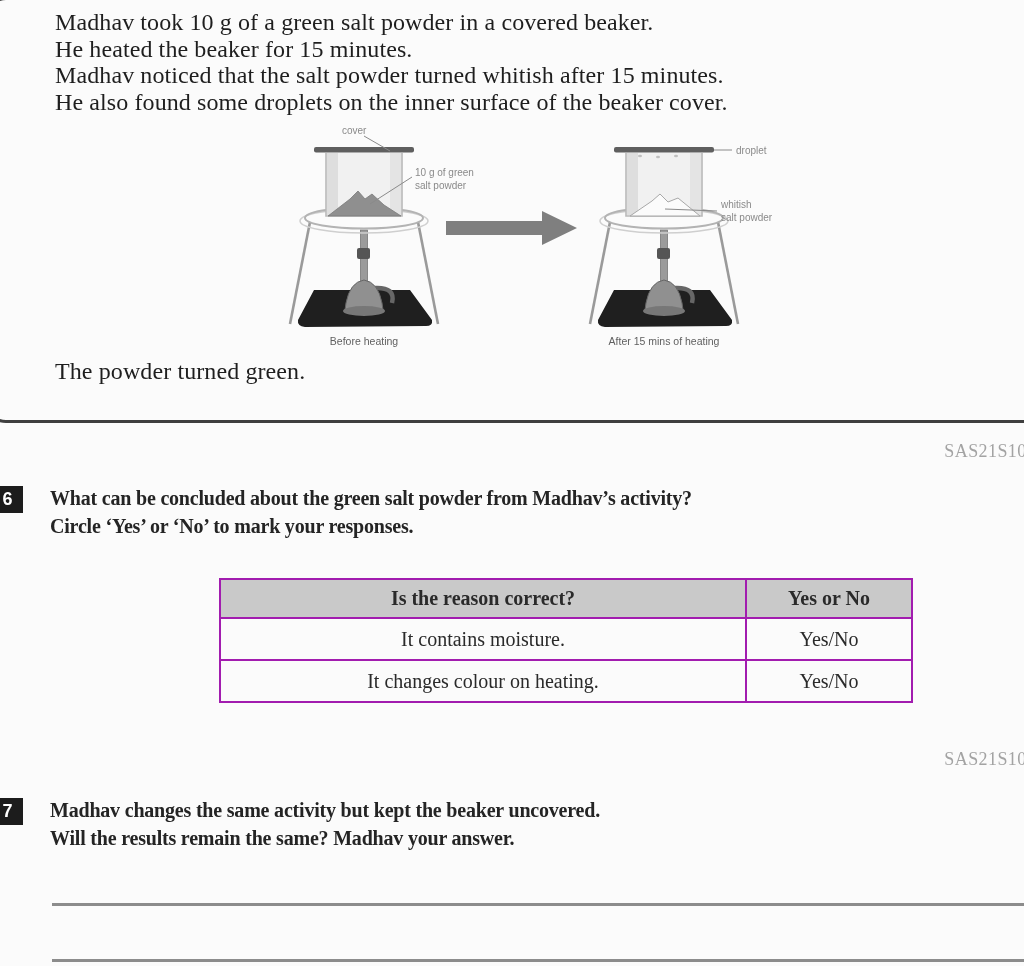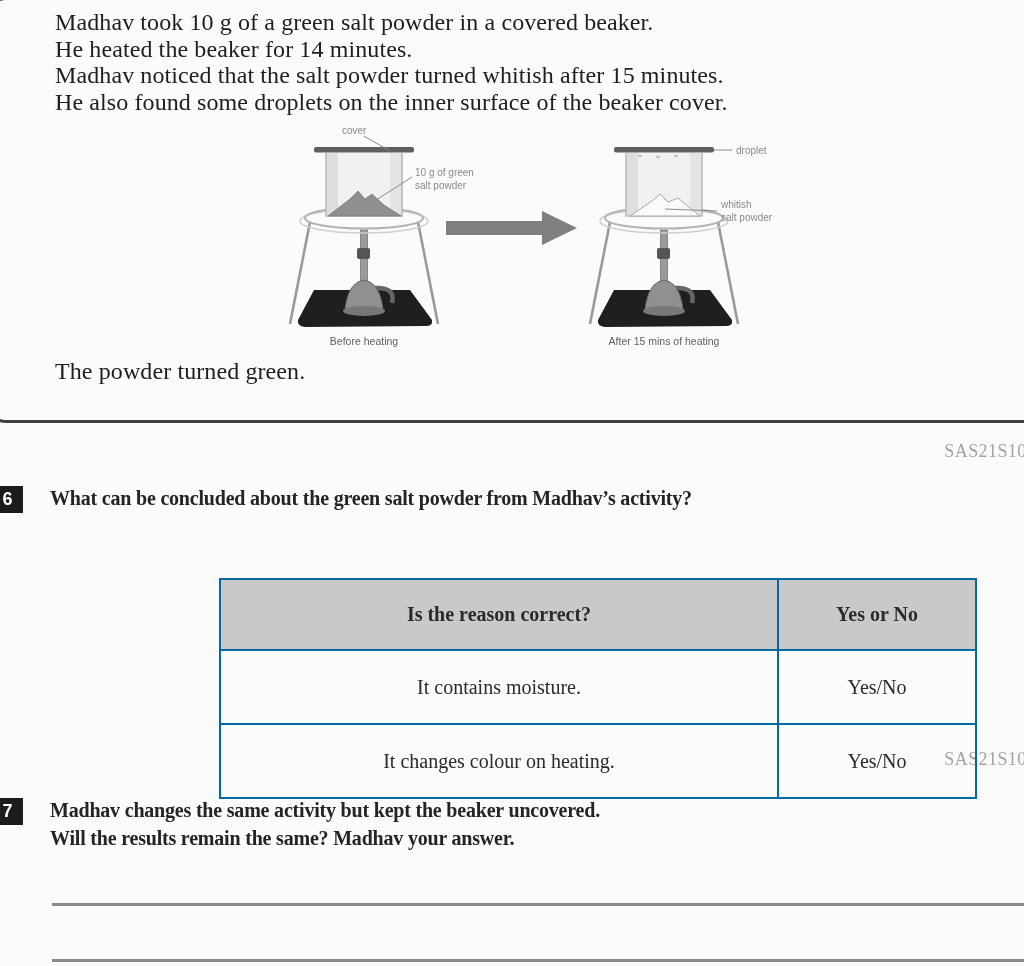--- a/index.html
+++ b/index.html
@@ -46,21 +46,21 @@
   }
   #q6-text{top:484px;}
   #q7-text{top:796px;}
   .qtext div{white-space:nowrap;}
   
   #reason-table{
     position:absolute;left:219px;top:578px;border-collapse:collapse;
     font-size:20px;color:#2a2a2a;
   }
   #reason-table td,#reason-table th{
-    border:2px solid #0369a1;text-align:center;vertical-align:middle;padding:16px;
+    border:2px solid #a21caf;text-align:center;vertical-align:middle;padding:0;
   }
   #reason-table th{height:37px;font-weight:bold;}
   #reason-table td{height:40px;font-weight:500;}
   .col-reason{width:524px;}
   .col-yesno{width:164px;}
   .hdr-row th{background:#c9c9c9;}
   
   .ans-line{
     position:absolute;left:52px;right:-6px;height:0;
     border-top:3px solid #8c8c8c;
@@ -68,21 +68,21 @@
   #ans-line-1{top:903px;}
   #ans-line-2{top:959px;}
 </style>
 </head>
 <body>
 
 <div class="stim-box"></div>
 
 <div class="para" id="stim-text">
   <div>Madhav took 10 g of a green salt powder in a covered beaker.</div>
-  <div>He heated the beaker for 14 minutes.</div>
+  <div>He heated the beaker for 15 minutes.</div>
   <div>Madhav noticed that the salt powder turned whitish after 15 minutes.</div>
   <div>He also found some droplets on the inner surface of the beaker cover.</div>
 </div>
 
 <svg id="apparatus-svg" width="515" height="237" viewBox="0 0 515 237">
   <defs>
     <g id="stand">
 
       <path d="M34,170 L130,170 L152,200 Q153,206 146,206 L25,207 Q17,206 18,200 Z" fill="#1f1f1f"></path>
 
@@ -139,20 +139,21 @@
 <div class="para" id="followup-text">
   <div>The powder turned green.</div>
 </div>
 
 <div class="code" id="code-q6">SAS21S100</div>
 <div class="code" id="code-q7">SAS21S100</div>
 
 <div class="qbadge" id="badge-q6">6</div>
 <div class="qtext" id="q6-text">
   <div>What can be concluded about the green salt powder from Madhav’s activity?</div>
+  <div>Circle ‘Yes’ or ‘No’ to mark your responses.</div>
 </div>
 
 <table id="reason-table">
   <tbody>
       <tr class="hdr-row">
     <th class="col-reason">Is the reason correct?</th>
     <th class="col-yesno">Yes or No</th>
   </tr>
   <tr>
     <td>It contains moisture.</td>

